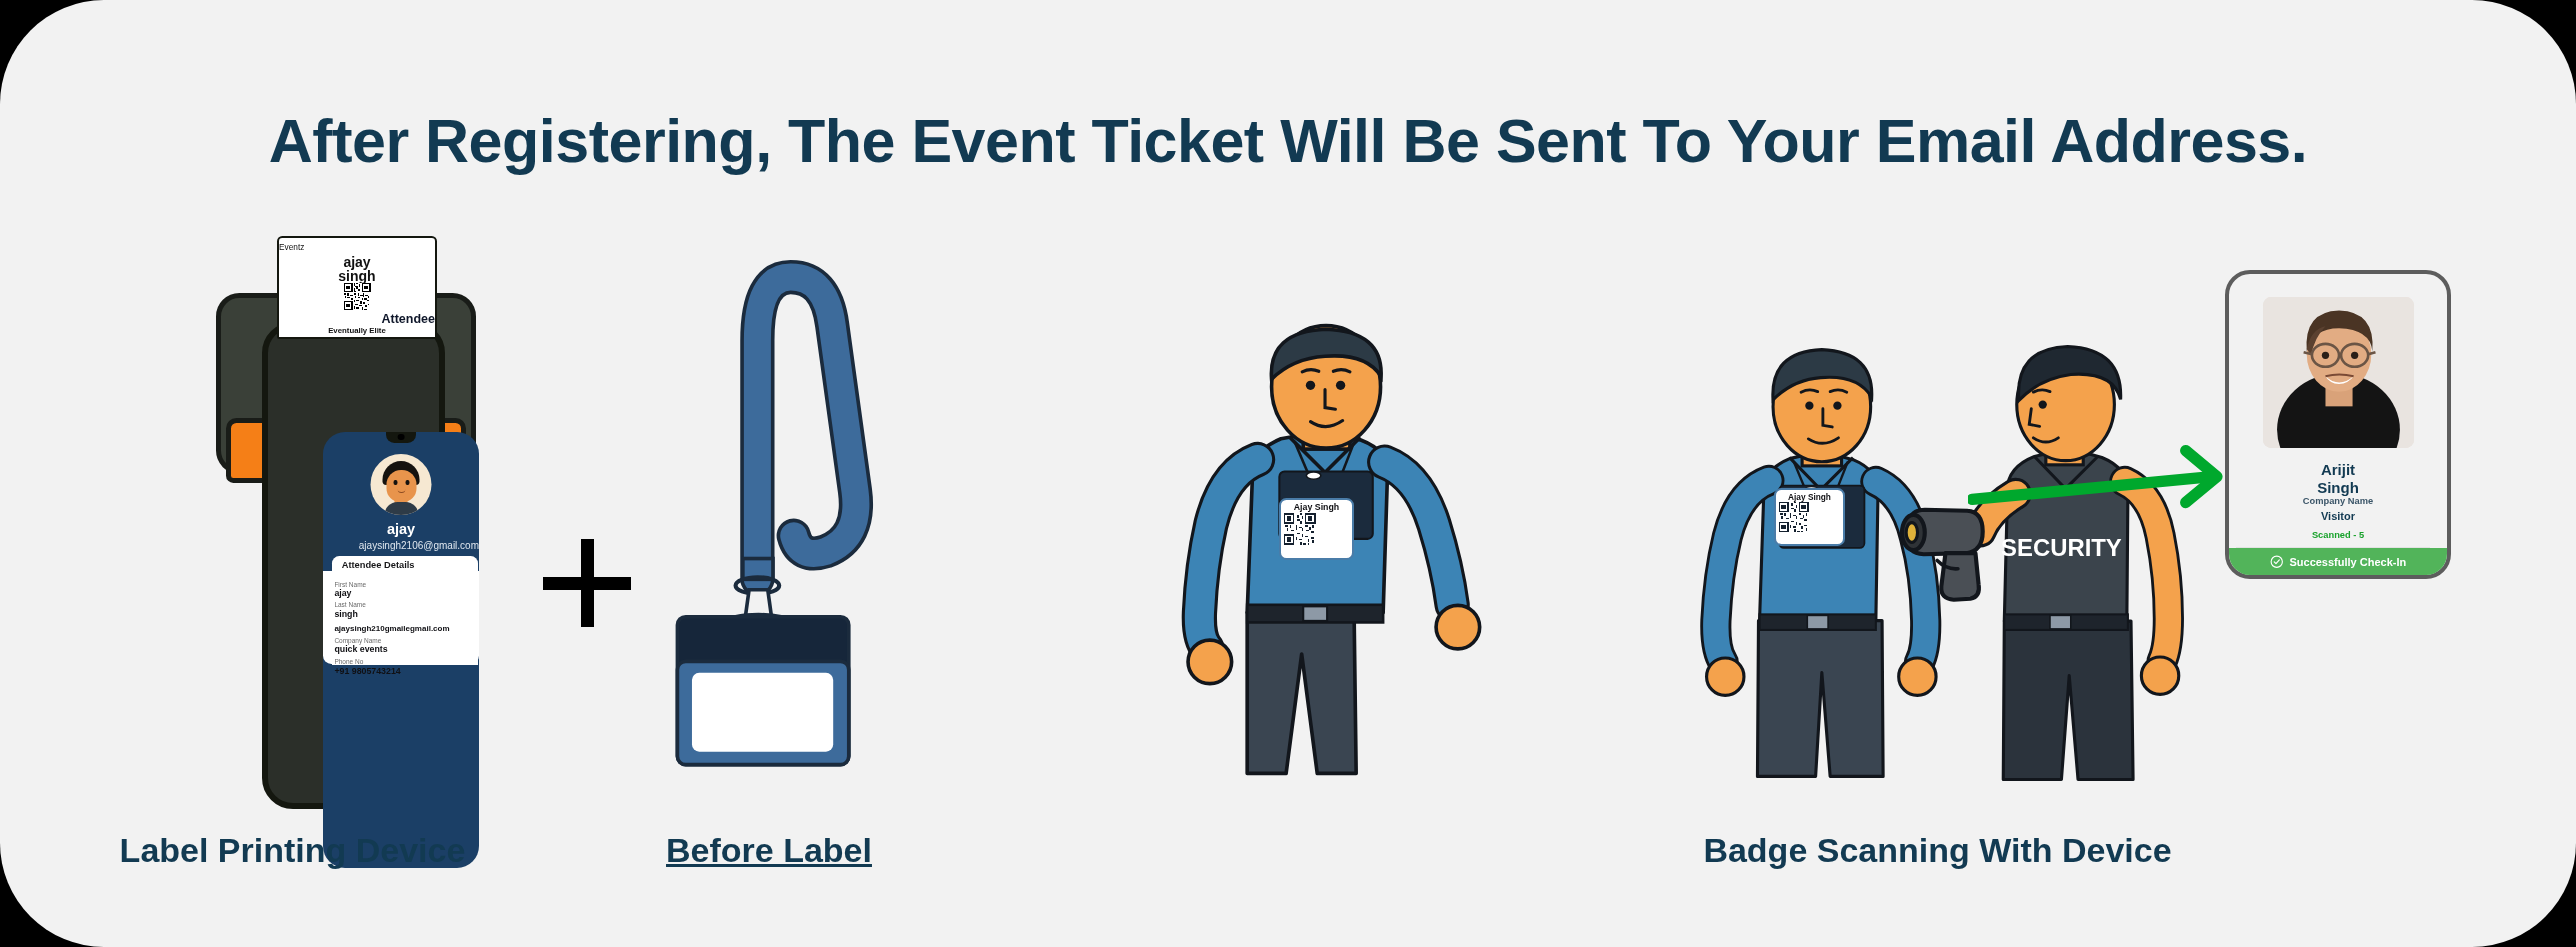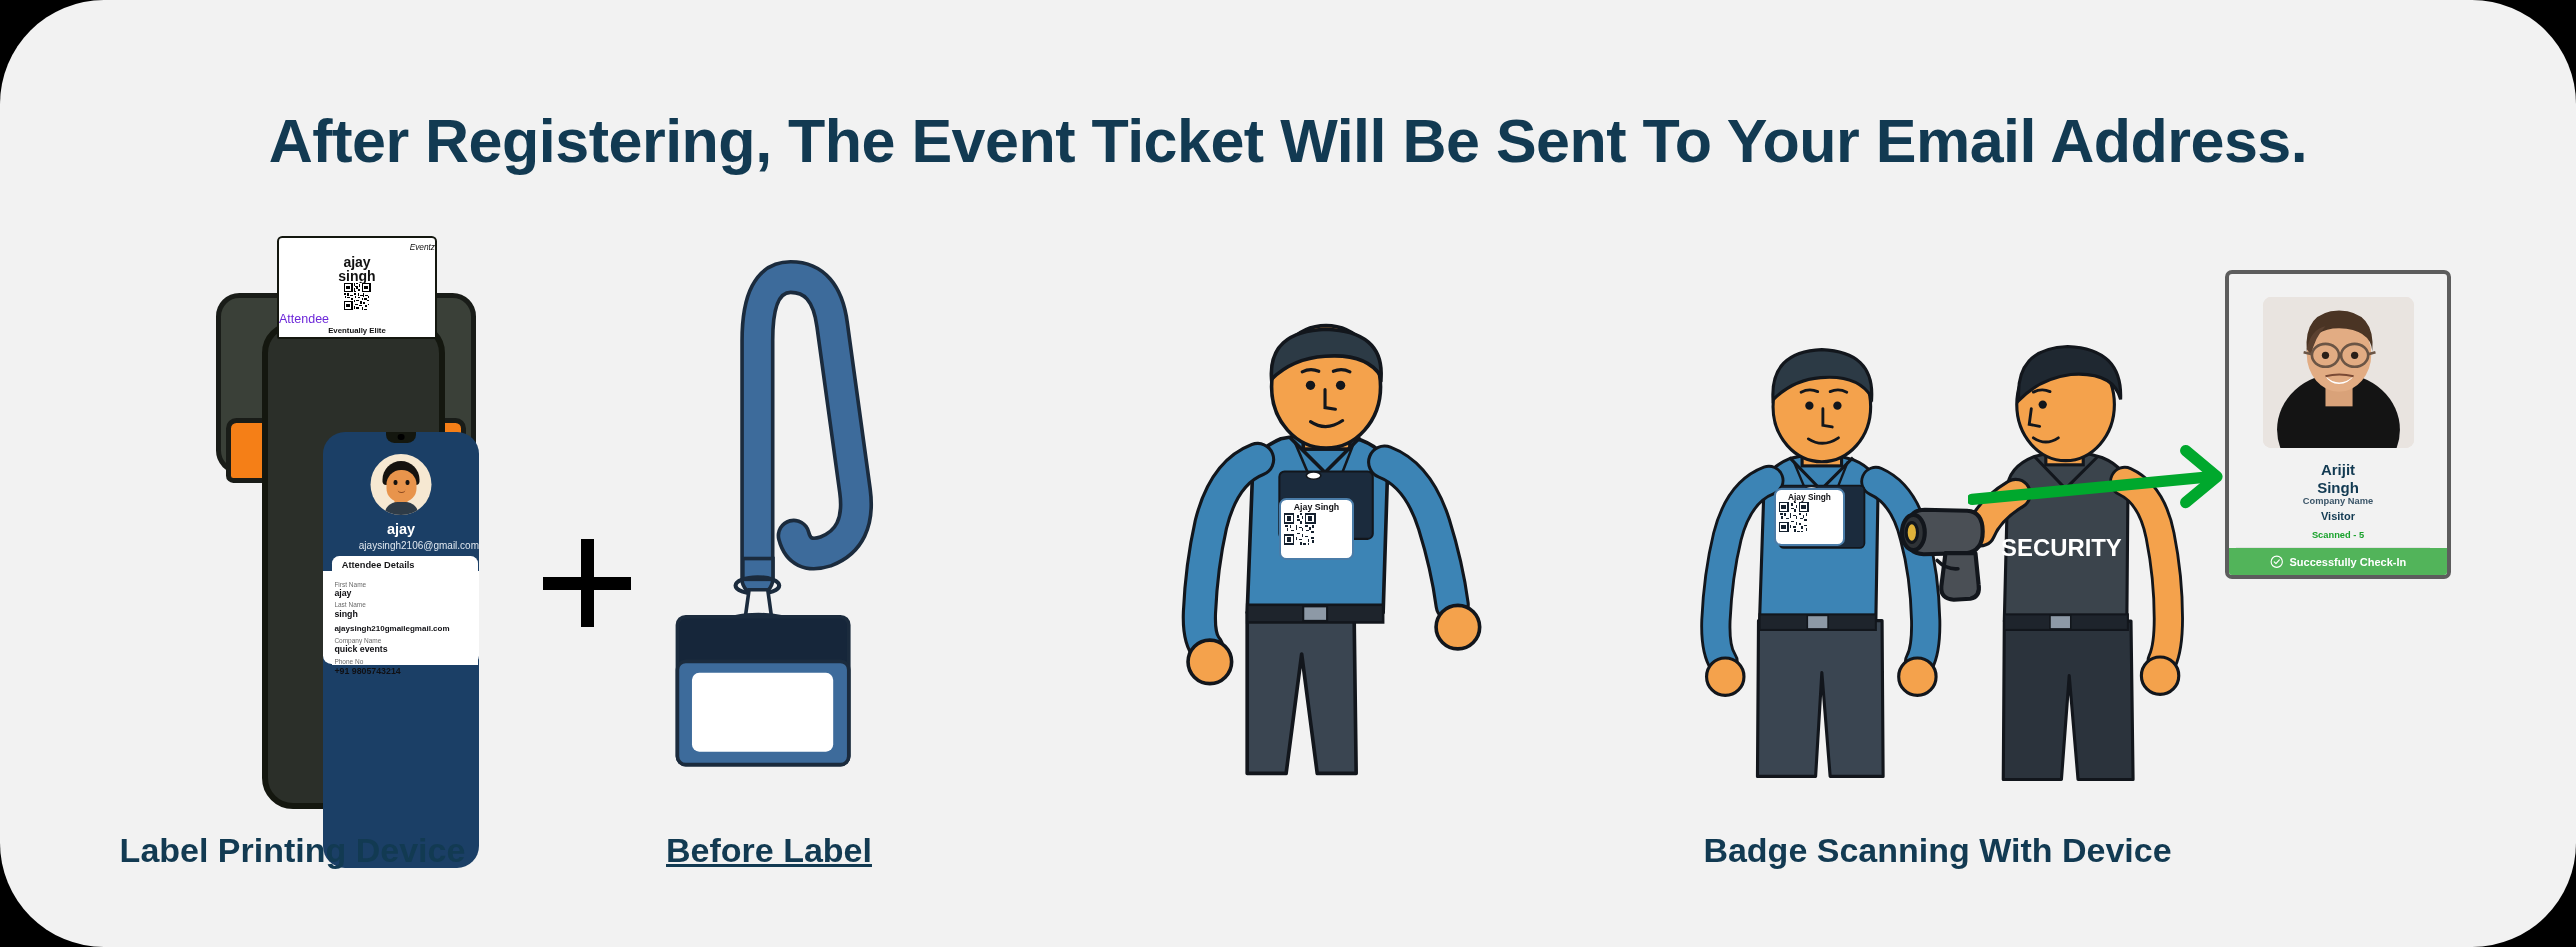--- a/index.html
+++ b/index.html
@@ -77,24 +77,24 @@
   .scr-card-wide{
     position:absolute;left:0px;top:139px;width:156px;height:93px;background:#fff;border-radius:0 0 8.3px 8.3px;
   }
   .scr-h{position:absolute;left:18.7px;top:128px;font-size:9.3px;font-weight:bold;color:#18181a;text-align:center;}
   .fld{position:absolute;left:11.4px;font-size:6.5px;color:#6a6a6a;}
   .val{position:absolute;left:11.4px;font-size:8.8px;font-weight:bold;color:#101014;}
   .label-paper{
     position:absolute;left:61px;top:0px;width:156px;height:99px;background:#fff;
     border:2.6px solid #14170f;border-radius:5.2px 5.2px 2.1px 2.1px;
   }
-  .lp-brand{position:absolute;left:0;top:4.2px;width:100%;text-align:right;font-size:8.3px;color:#111;font-style:italic;}
+  .lp-brand{position:absolute;left:0;top:4.2px;width:100%;text-align:left;font-size:8.3px;color:#111;}
   .lp-n1{position:absolute;left:0;top:15.6px;width:100%;text-align:center;font-size:14px;font-weight:bold;color:#111;}
   .lp-n2{position:absolute;left:0;top:30px;width:100%;text-align:center;font-size:14px;font-weight:bold;color:#111;}
-  .lp-role{position:absolute;left:0;top:74px;width:100%;text-align:left;font-size:12.5px;font-weight:normal;color:#6d28d9;}
+  .lp-role{position:absolute;left:0;top:74px;width:100%;text-align:right;font-size:12.5px;font-weight:bold;color:#0f172a;}
   .lp-sub{position:absolute;left:0;top:88px;width:100%;text-align:center;font-size:7.8px;font-weight:bold;color:#111;}
 
   
   .qr{display:block;}
 
   
   .plus{position:absolute;left:543px;top:539px;width:88px;height:88px;}
   .plus:before,.plus:after{content:"";position:absolute;background:#000;}
   .plus:before{left:0;top:38px;width:88px;height:12.5px;}
   .plus:after{left:38px;top:0;width:12.5px;height:88px;}
@@ -107,21 +107,21 @@
 
   .badge-mini{
     position:absolute;background:#fff;border:2.6px solid #4a7ca8;border-radius:7.3px;
     box-sizing:border-box;text-align:center;
   }
   .badge-mini .bm-name{font-size:8.8px;font-weight:bold;color:#101014;margin-top:2.6px;line-height:1;}
 
   
   .resultcard{
     position:absolute;left:2225px;top:270px;width:218px;height:301px;
-    background:#f2f2f2;border:4.7px solid #5d5d5d;border-radius:7px;overflow:hidden;
+    background:#f2f2f2;border:4.7px solid #5d5d5d;border-radius:25px;overflow:hidden;
   }
   .rc-photo{
     position:absolute;left:34px;top:23.4px;width:151px;height:151px;border-radius:8.3px;overflow:hidden;background:#e8e2dd;
   }
   .rc-first{position:absolute;left:0;top:187px;width:100%;text-align:center;font-size:15px;font-weight:bold;color:#123a52;}
   .rc-last{position:absolute;left:0;top:205px;width:100%;text-align:center;font-size:15px;font-weight:bold;color:#123a52;}
   .rc-company{position:absolute;left:0;top:222px;width:100%;text-align:center;font-size:9.3px;font-weight:bold;color:#3b5568;}
   .rc-role{position:absolute;left:0;top:236px;width:100%;text-align:center;font-size:11px;font-weight:bold;color:#123a52;}
   .rc-scan{position:absolute;left:0;top:256px;width:100%;text-align:center;font-size:9.3px;font-weight:bold;color:#18a22b;}
   .rc-divider{position:absolute;left:7.3px;top:273px;width:194px;height:1px;background:#e2e2e2;}

